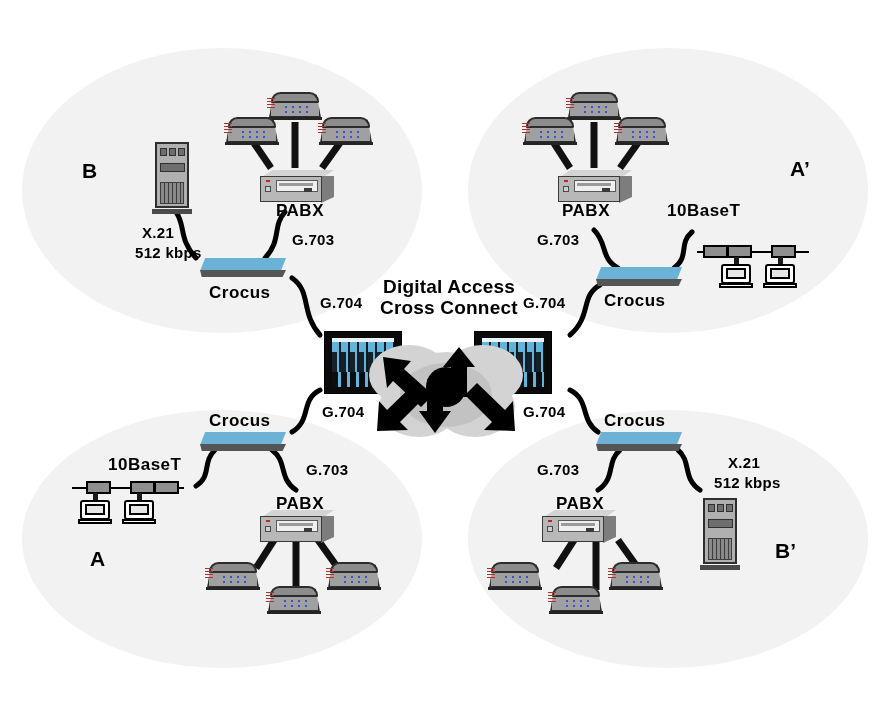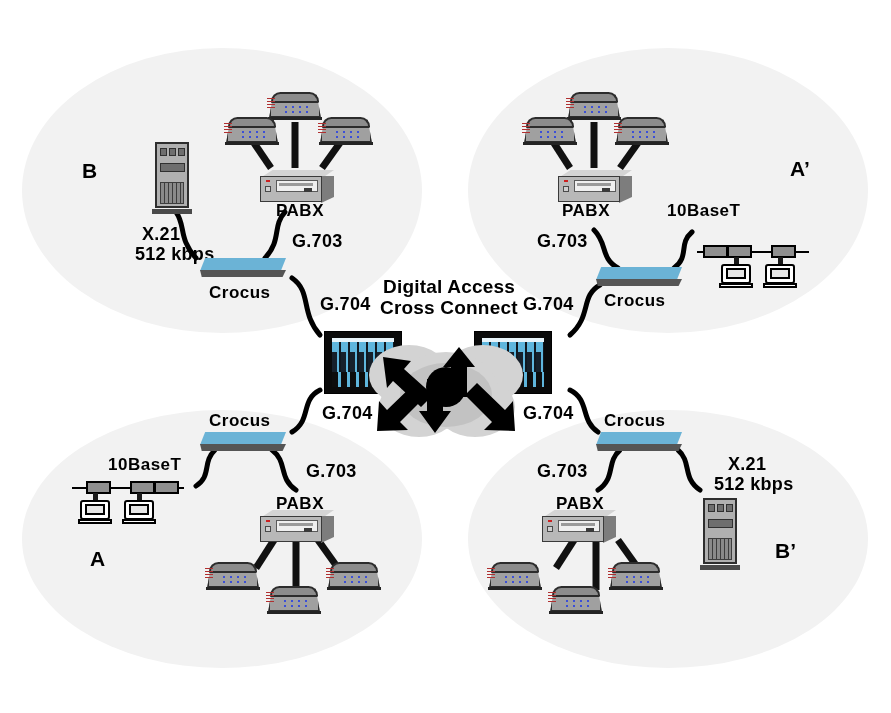--- a/index.html
+++ b/index.html
@@ -36,21 +36,21 @@
   .lbl-site {
     font-size: 21px;
     letter-spacing: 0px;
   }
   .lbl-dev {
     font-size: 17px;
     font-weight: bold;
     letter-spacing: 0.5px;
   }
   .lbl-link {
-    font-size: 18px;
+    font-size: 15px;
     font-weight: bold;
     letter-spacing: 0.3px;
   }
   .lbl-title {
     font-size: 19px;
     font-weight: bold;
     text-align: center;
     letter-spacing: 0.2px;
   }
   

